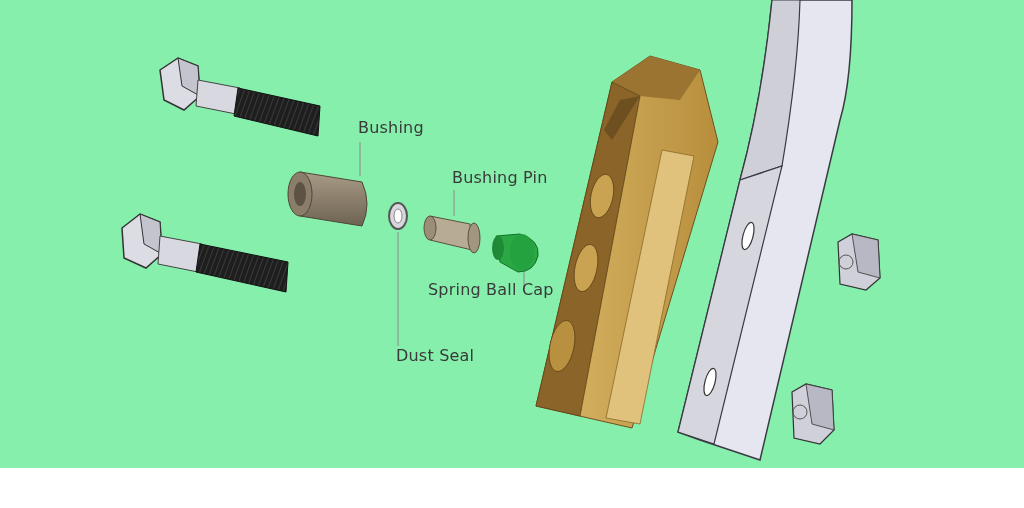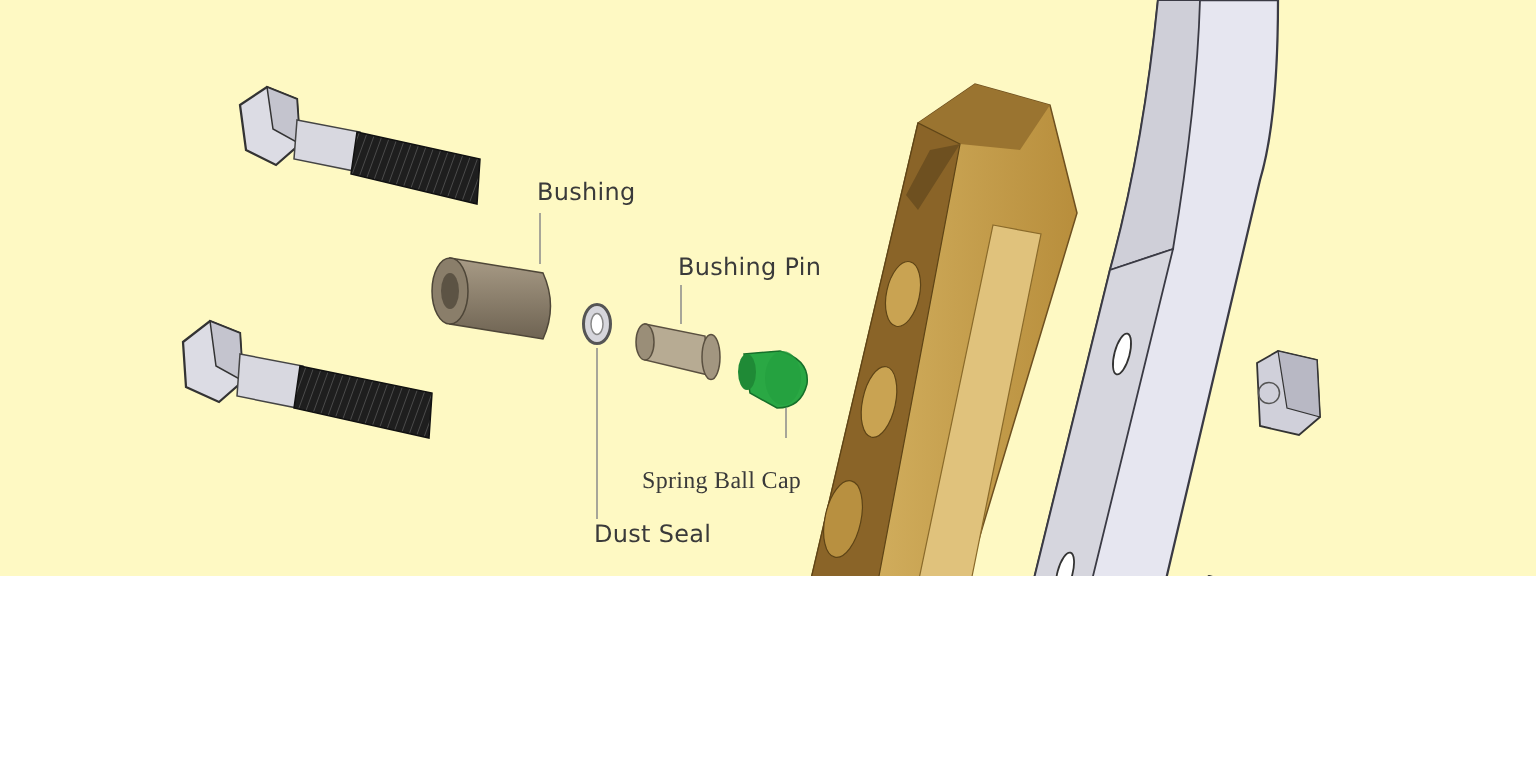--- a/index.html
+++ b/index.html
@@ -1,16 +1,16 @@
 <!DOCTYPE html>
 <html><head>
 <meta charset="utf-8">
 <style>
   html,body{margin:0;padding:0;background:#ffffff;}
-  #stage{position:relative;width:1024px;height:384px;overflow:hidden;background:#fef9c3;font-family:"DejaVu Sans","Liberation Sans",sans-serif;}
+  #stage{position:relative;width:1024px;height:468px;overflow:hidden;background:#86efac;font-family:"DejaVu Sans","Liberation Sans",sans-serif;}
   svg{position:absolute;left:0;top:0;}
   .label{position:absolute;font-size:16px;color:#3a3a3a;white-space:nowrap;letter-spacing:0.2px;}
 </style>
 </head>
 <body>
 
 <div id="stage">
 <svg width="1024" height="508" viewBox="0 0 1024 508" xmlns="http://www.w3.org/2000/svg">
   <defs>
     <pattern id="thread" width="5" height="5" patternUnits="userSpaceOnUse" patternTransform="rotate(20)">
@@ -97,15 +97,15 @@
   <g stroke="#8a8a8a" stroke-width="1">
     <line x1="360" y1="142" x2="360" y2="176"></line>
     <line x1="454" y1="190" x2="454" y2="216"></line>
     <line x1="398" y1="232" x2="398" y2="346"></line>
     <line x1="524" y1="272" x2="524" y2="292"></line>
   </g>
 </svg>
 
 <div class="label" style="left:358px;top:118px;">Bushing</div>
 <div class="label" style="left:452px;top:168px;">Bushing Pin</div>
-<div class="label" style="left:428px;top:312px;font-family:Liberation Serif, serif;">Spring Ball Cap</div>
+<div class="label" style="left:428px;top:280px;">Spring Ball Cap</div>
 <div class="label" style="left:396px;top:346px;text-align:right;">Dust Seal</div>
 </div>
 
 </body></html>

